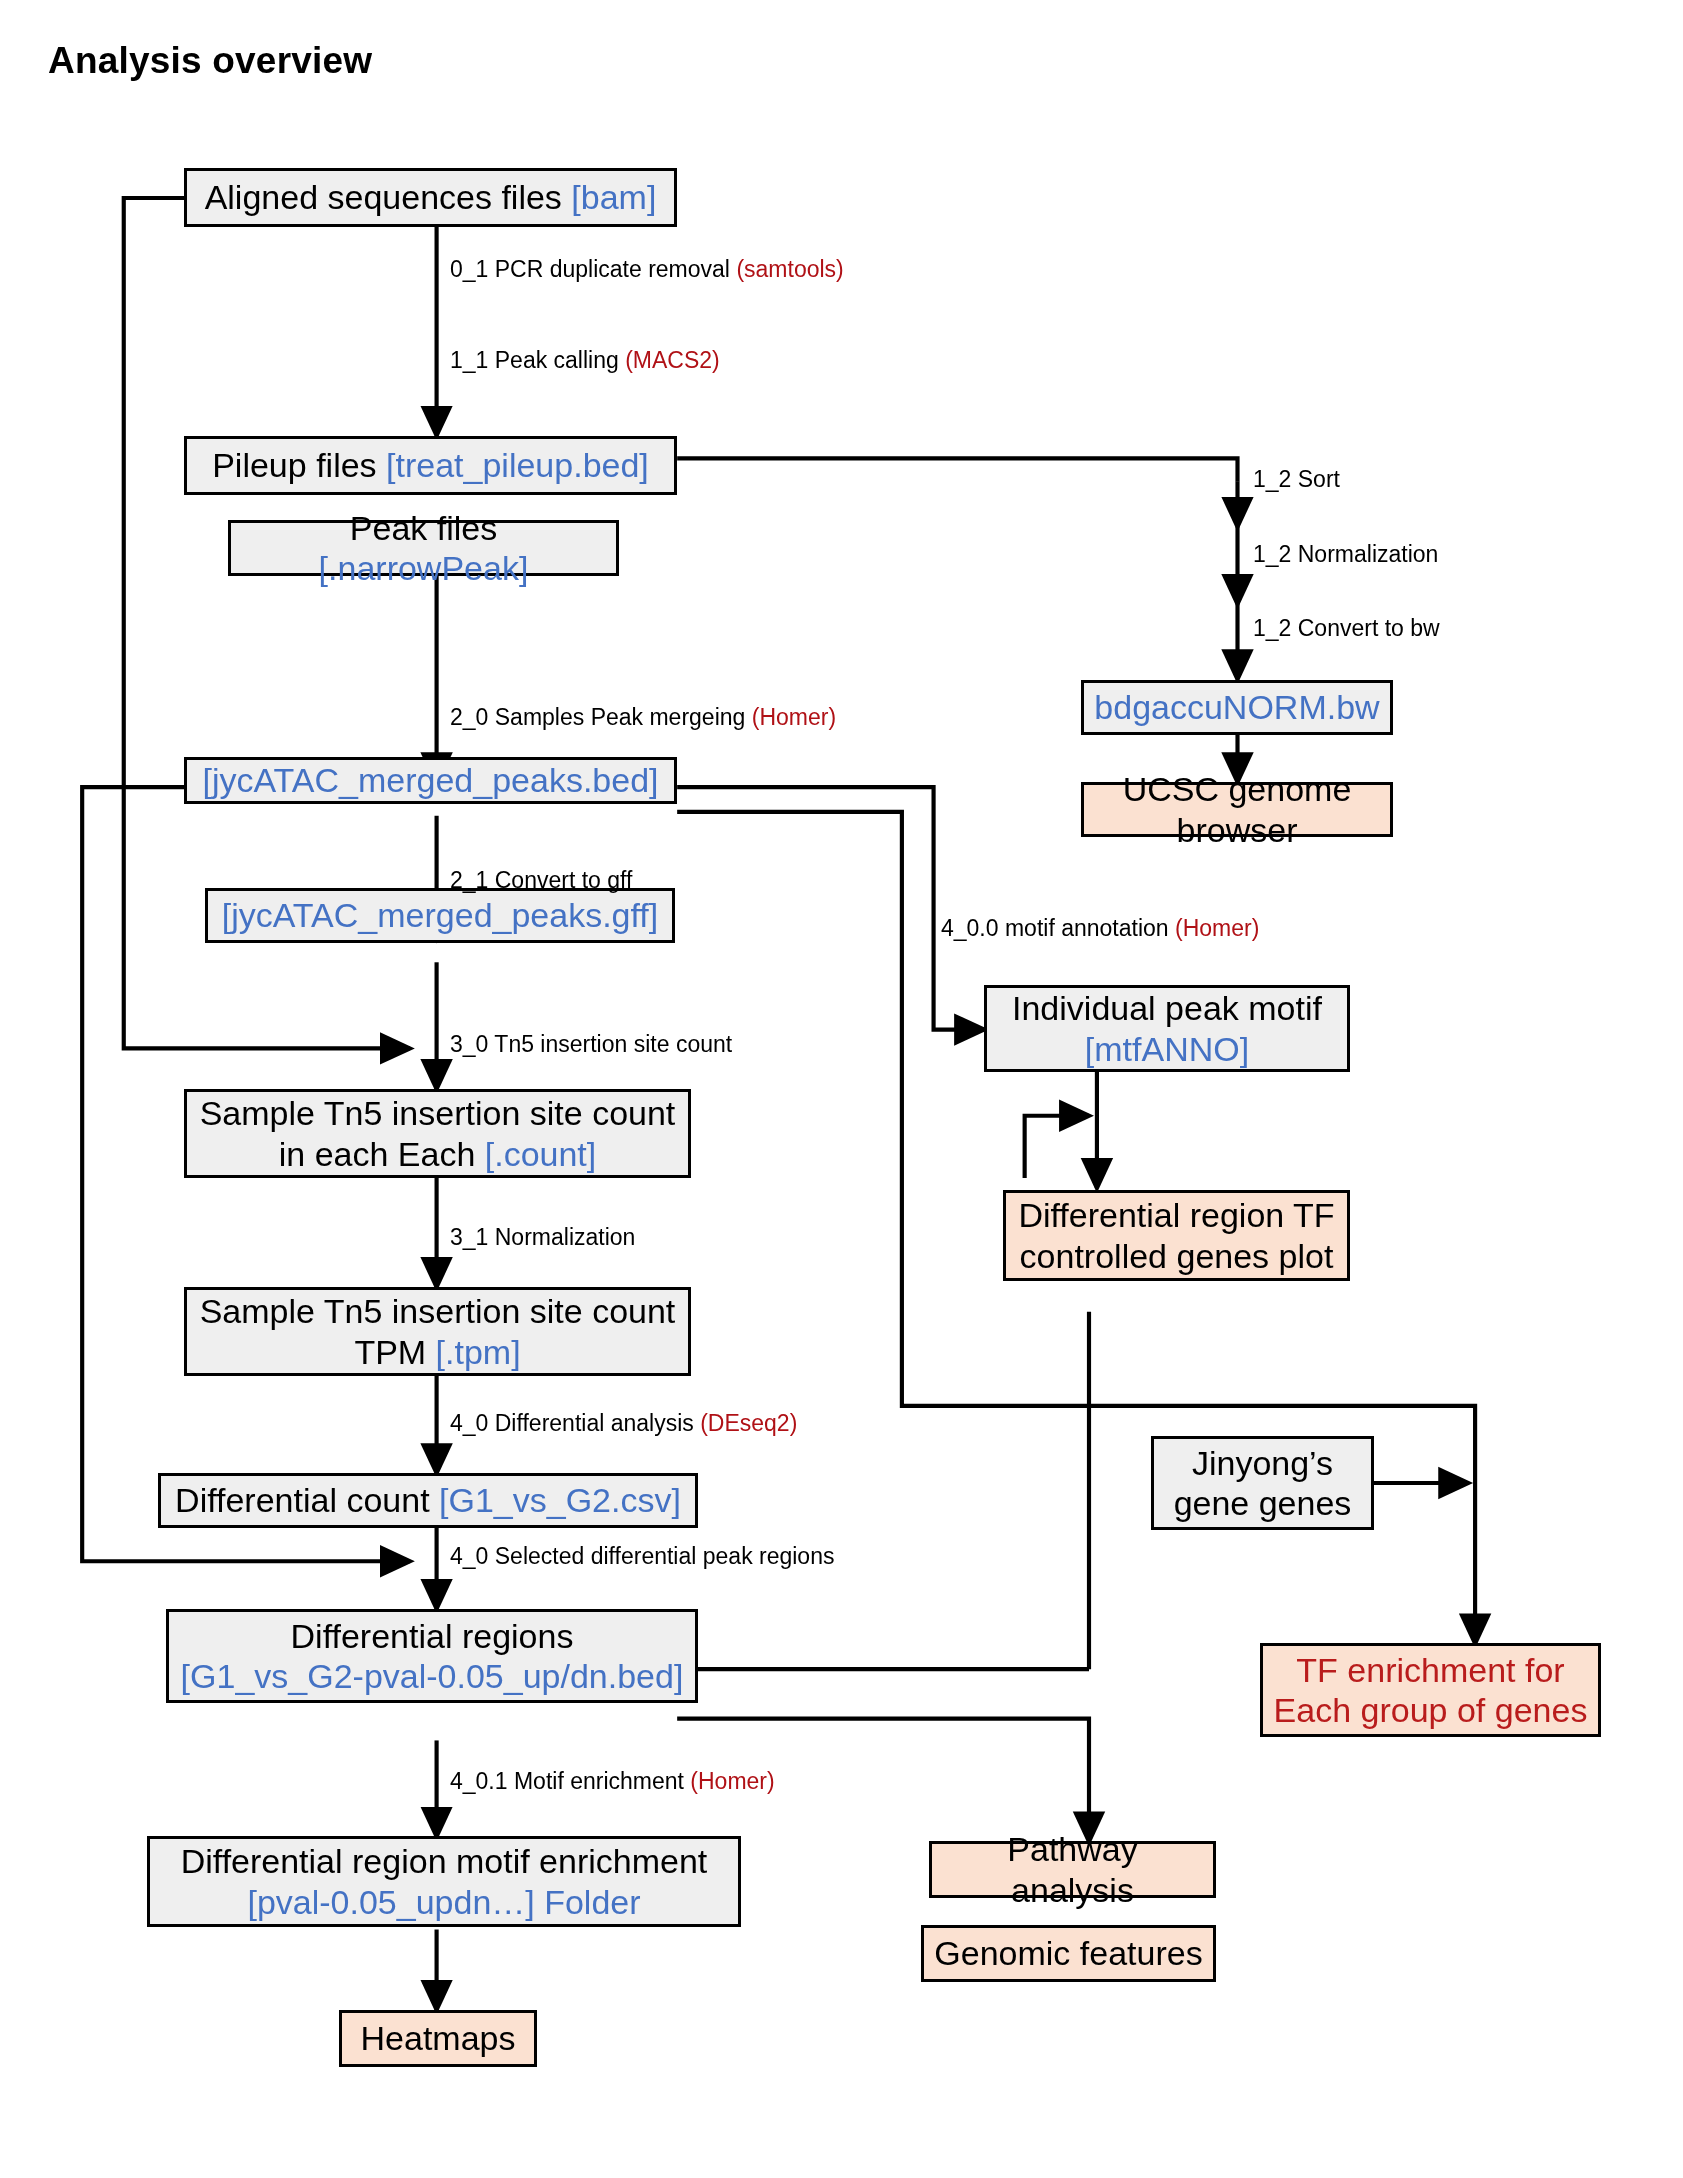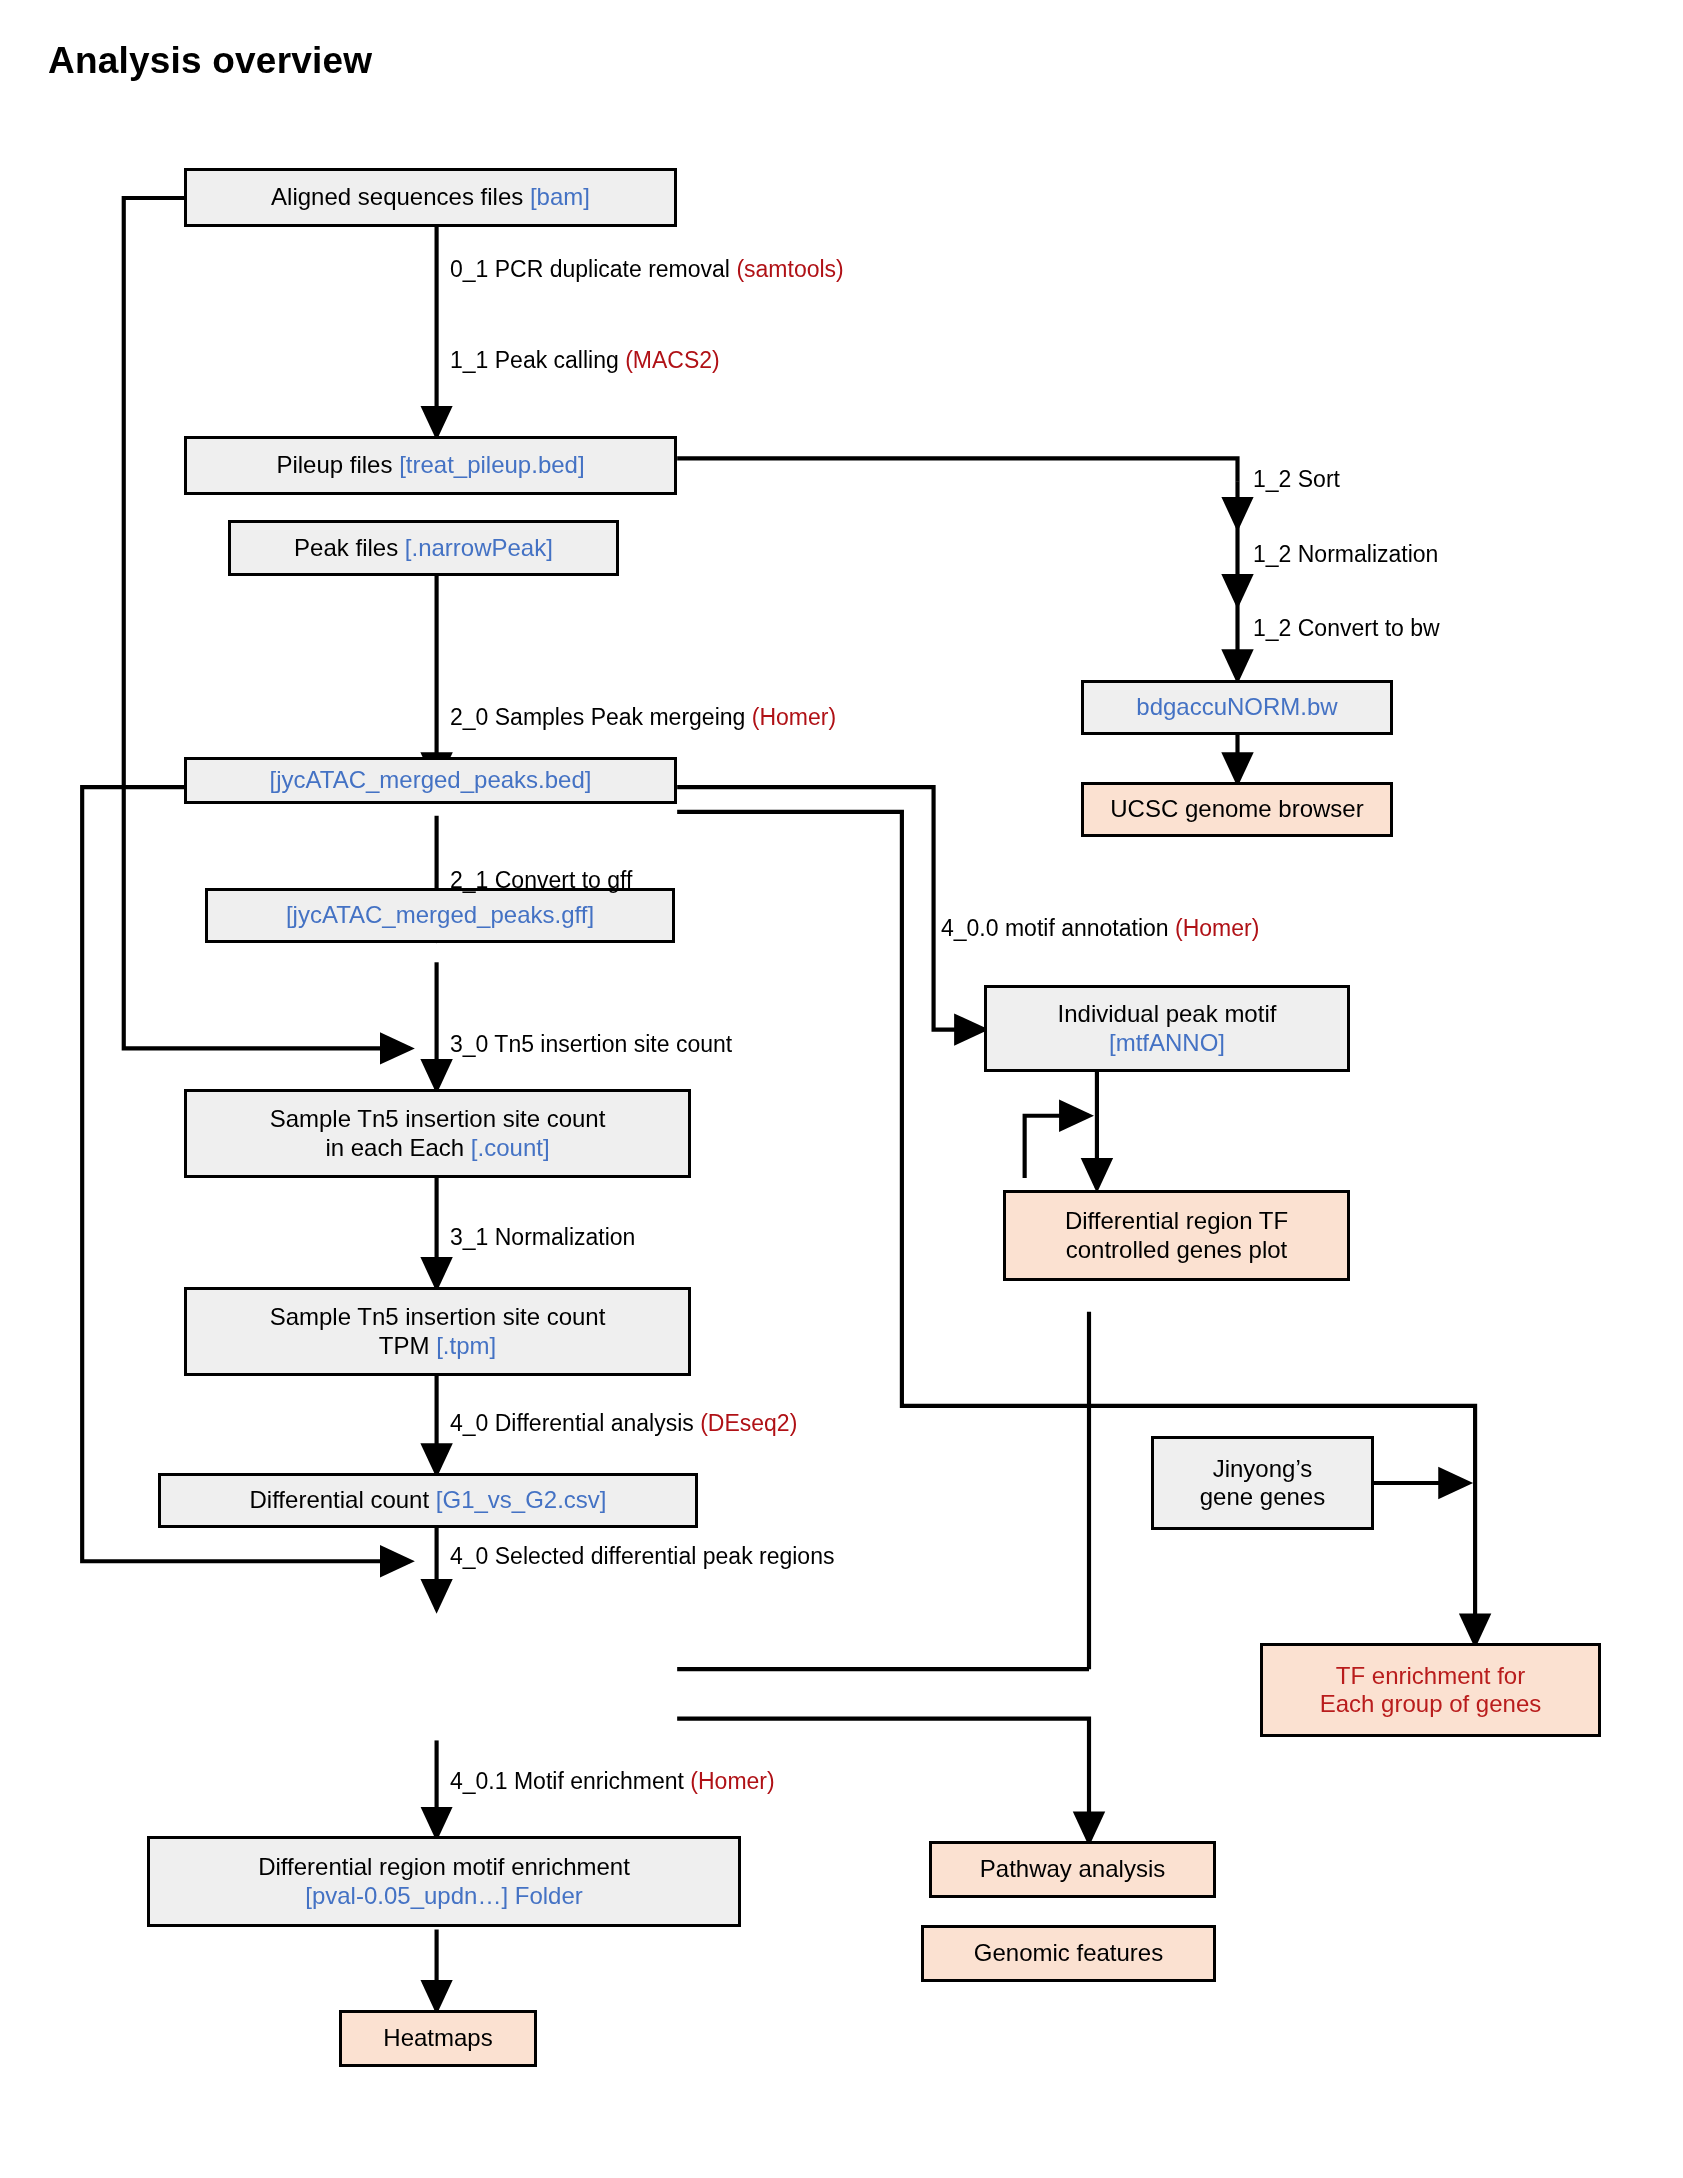--- a/index.html
+++ b/index.html
@@ -5,21 +5,21 @@
   html,body{margin:0;padding:0;background:#ffffff;}
   body{width:1683px;height:2178px;position:relative;
        font-family:"Liberation Sans","DejaVu Sans",sans-serif;
        -webkit-font-smoothing:antialiased;}
   #stage{position:absolute;left:0;top:0;width:1683px;height:2178px;overflow:hidden;}
   #wires{position:absolute;left:0;top:0;width:1683px;height:2178px;}
   #page-title{position:absolute;left:48px;top:40px;font-size:37px;font-weight:bold;color:#000;letter-spacing:0.2px;}
 
   .node{position:absolute;box-sizing:border-box;border:3px solid #000;
         display:flex;align-items:center;justify-content:center;
-        text-align:center;line-height:1.18;font-size:24px;color:#000;}
+        text-align:center;line-height:1.18;font-size:34px;color:#000;}
   .node .inner{padding:2px 10px;width:100%;}
   .gray{background:#efefef;}
   .peach{background:#fbe1d1;}
   .blue{color:#4472c4;}
   .redtxt{color:#b91c1c;}
 
   .elabel{position:absolute;font-size:23px;color:#000;white-space:nowrap;line-height:1.1;}
   .tool{color:#b01116;}
 </style>
 </head>
@@ -125,20 +125,23 @@
   </div>
 
   <div class="node gray" style="left:184px;top:1287px;width:507px;height:89px;">
     <span class="inner"><span>Sample Tn5 insertion site count</span><br><span>TPM </span><span class="blue">[.tpm]</span></span>
   </div>
 
   <div class="node gray" style="left:158px;top:1473px;width:540px;height:55px;">
     <span class="inner"><span>Differential count </span><span class="blue">[G1_vs_G2.csv]</span></span>
   </div>
 
+  <div class="node gray" style="left:166px;top:1609px;width:532px;height:94px;">
+    <span class="inner"><span>Differential regions</span><br><span class="blue">[G1_vs_G2-pval-0.05_up/dn.bed]</span></span>
+  </div>
 
   <div class="node gray" style="left:147px;top:1836px;width:594px;height:91px;">
     <span class="inner"><span>Differential region motif enrichment</span><br><span class="blue">[pval-0.05_updn…] Folder</span></span>
   </div>
 
   <div class="node peach" style="left:339px;top:2010px;width:198px;height:57px;">
     <span class="inner">Heatmaps</span>
   </div>
 
   <div class="node gray" style="left:1151px;top:1436px;width:223px;height:94px;">

